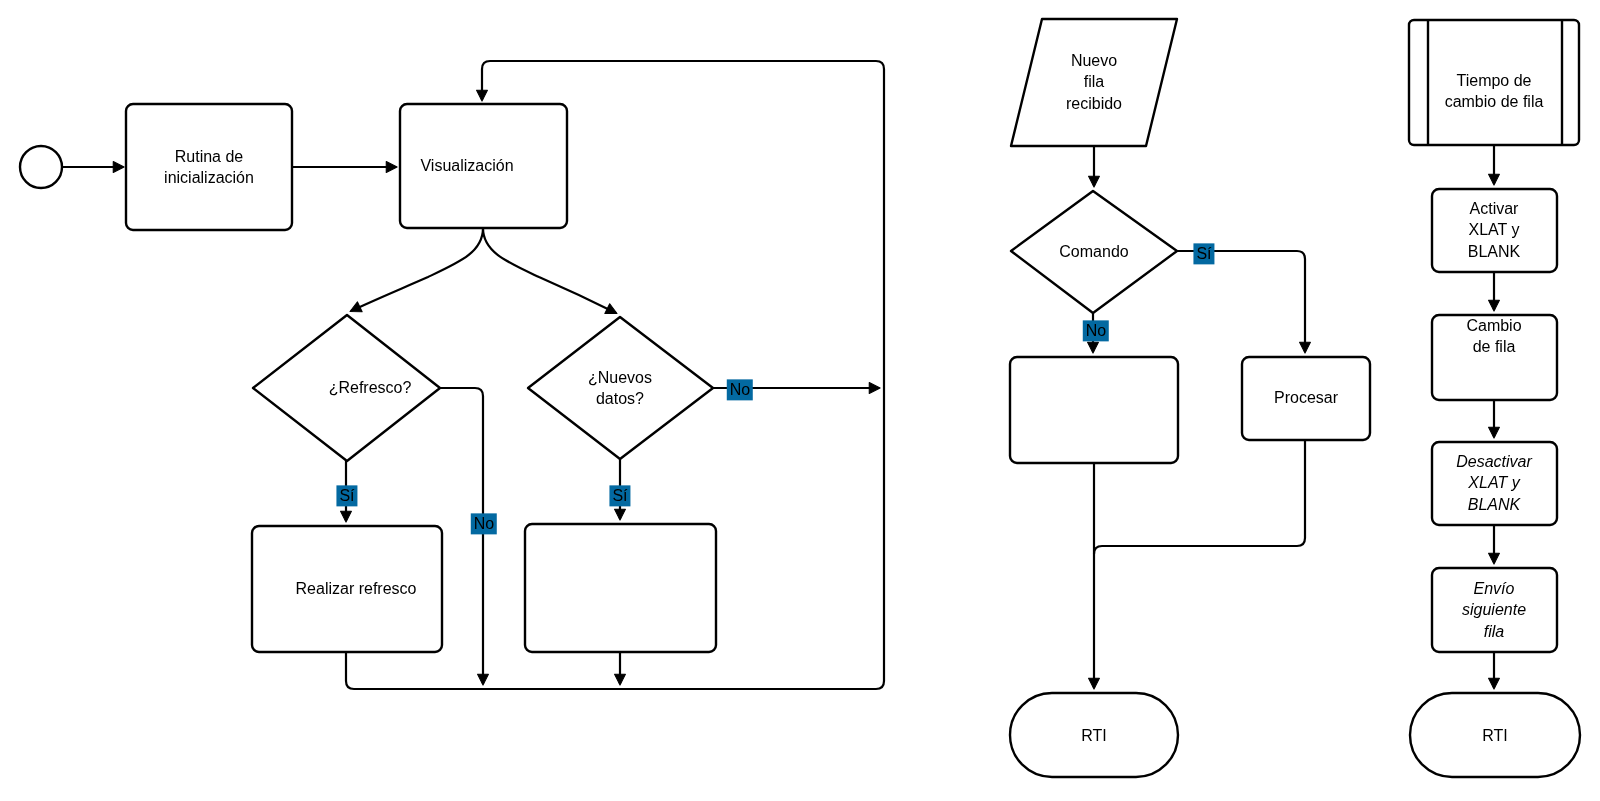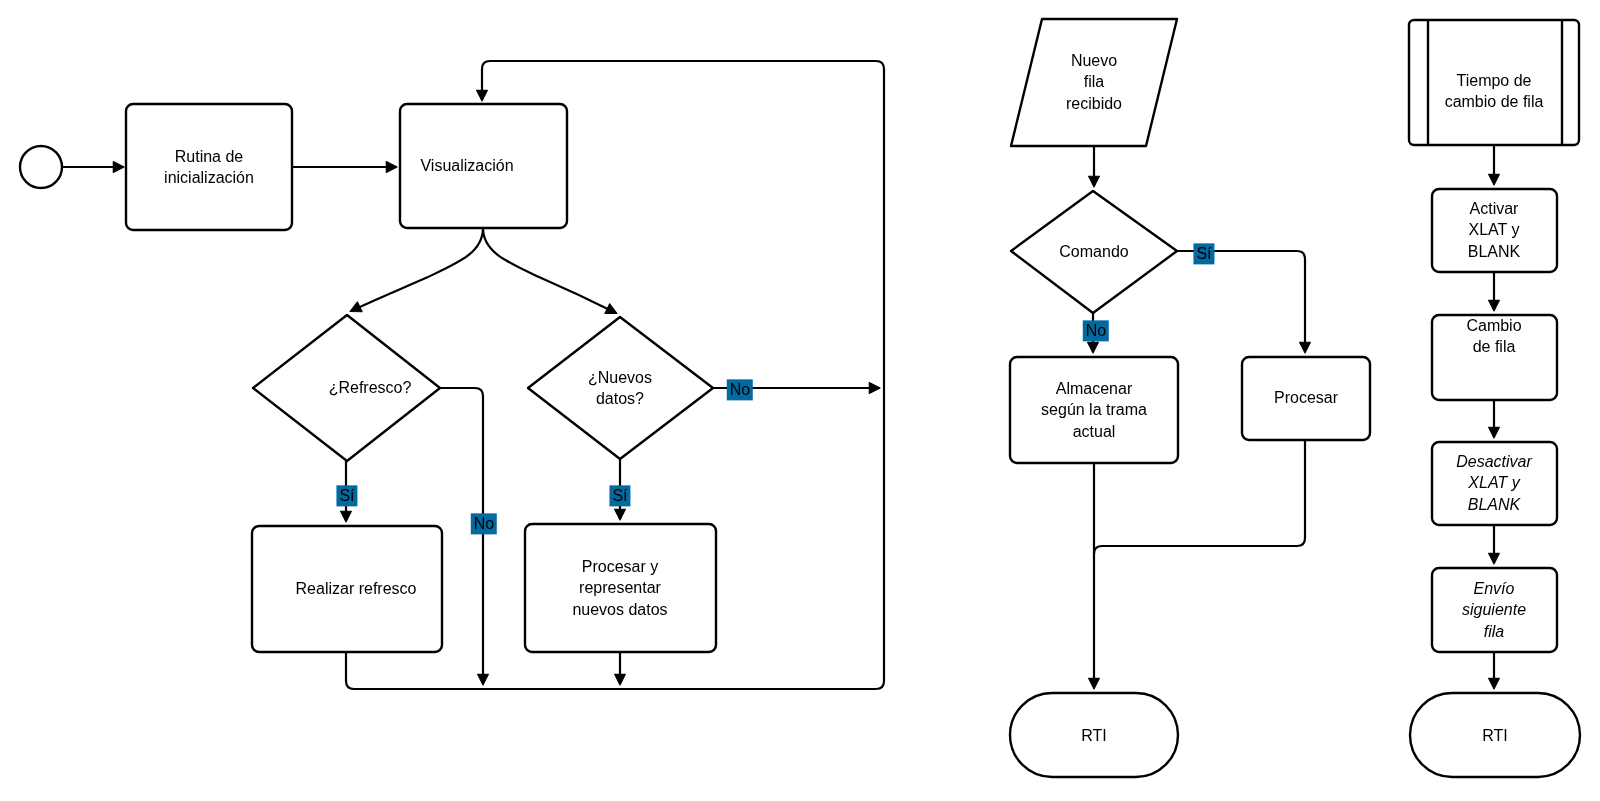--- a/index.html
+++ b/index.html
@@ -80,37 +80,31 @@
     </g>
   </svg>
 
   <div class="lbl" style="left:209px;top:167px;text-align:center;">Rutina de
 inicialización</div>
   <div class="lbl" style="left:467px;top:166px;">Visualización</div>
   <div class="lbl" style="left:327px;top:388px;margin-left:43px;">¿Refresco?</div>
   <div class="lbl" style="left:620px;top:388px;">¿Nuevos
 datos?</div>
   <div class="lbl" style="left:356px;top:589px;">Realizar refresco</div>
-  <div class="lbl" style="left:620px;top:588px;">Procesar y
-representar
-nuevos datos</div>
   <div class="lbl bg" style="left:347px;top:496px;">Sí</div>
   <div class="lbl bg" style="left:484px;top:524px;">No</div>
   <div class="lbl bg" style="left:620px;top:496px;">Sí</div>
   <div class="lbl bg" style="left:740px;top:390px;">No</div>
 
   <div class="lbl" style="left:1094px;top:82px;">Nuevo
 fila
 recibido</div>
   <div class="lbl" style="left:1094px;top:252px;">Comando</div>
   <div class="lbl bg" style="left:1204px;top:254px;">Sí</div>
   <div class="lbl bg" style="left:1096px;top:331px;">No</div>
-  <div class="lbl" style="left:1094px;top:410px;">Almacenar
-según la trama
-actual</div>
   <div class="lbl" style="left:1306px;top:398px;">Procesar</div>
   <div class="lbl" style="left:1094px;top:736px;">RTI</div>
 
   <div class="lbl" style="left:1494px;top:91px;">Tiempo de
 cambio de fila</div>
   <div class="lbl" style="left:1494px;top:230px;">Activar
 XLAT y
 BLANK</div>
   <div class="lbl" style="left:1494px;top:336px;">Cambio
 de fila</div>

